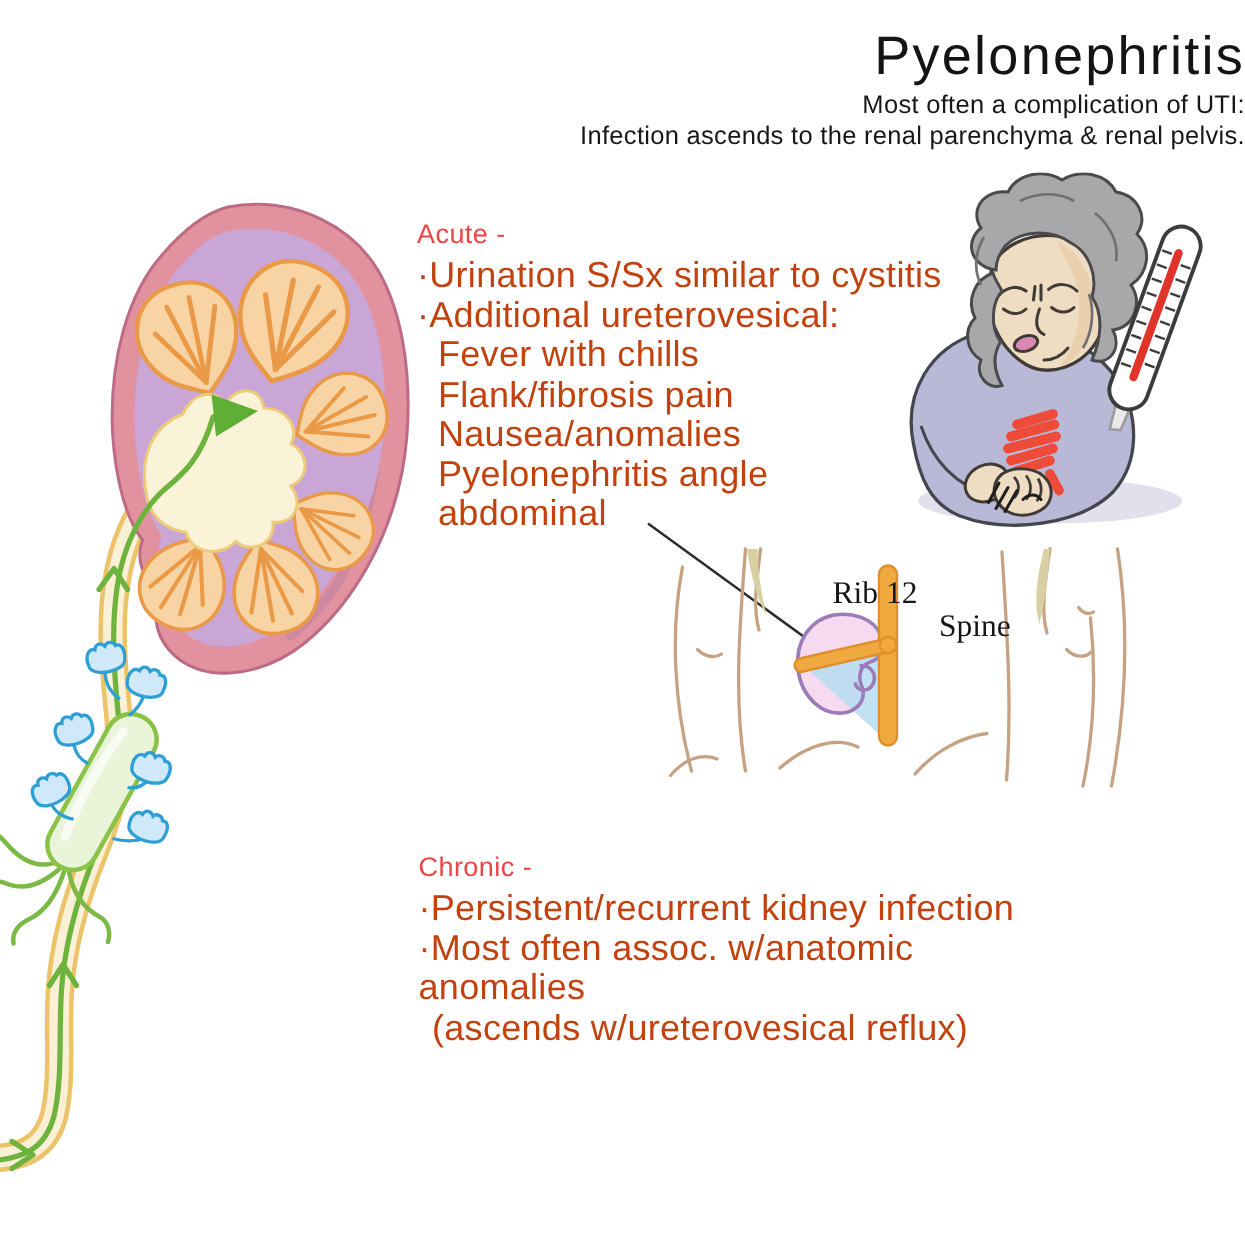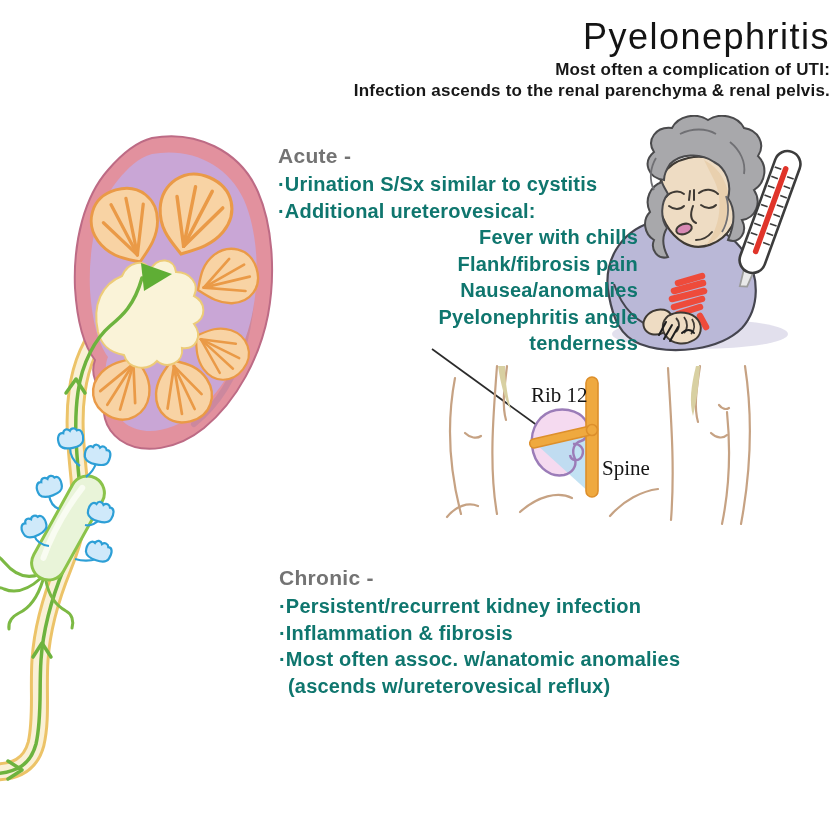--- a/index.html
+++ b/index.html
@@ -2,27 +2,27 @@
 <html><head>
 <meta charset="utf-8">
 <style>
   html,body{margin:0;padding:0;background:#ffffff;}
   .canvas{
     position:relative;width:830px;height:833px;background:#ffffff;
     font-family:"Liberation Sans",sans-serif;color:#1f1f1f;overflow:hidden;
   }
   .header{position:absolute;top:15px;left:0;width:100%;text-align:right;}
   .title{font-size:36px;font-weight:500;letter-spacing:1.5px;color:#141414;line-height:44px;}
-  .sub{font-size:17px;font-weight:700;line-height:21px;color:#171717;letter-spacing:.2px;}
+  .sub{font-size:17px;font-weight:400;line-height:21px;color:#171717;letter-spacing:.2px;}
   .textblock{position:absolute;}
-  .heading{font-size:21px;font-weight:700;line-height:30px;letter-spacing:.3px;color:#737373;}
-  .line{font-size:20px;font-weight:700;line-height:26.5px;letter-spacing:.2px;color:#0f766e;}
-  .indent{padding-left:14px;text-align:right;}
+  .heading{font-size:18px;font-weight:400;line-height:30px;letter-spacing:.3px;color:#ef4444;}
+  .line{font-size:24px;font-weight:400;line-height:26.5px;letter-spacing:.2px;color:#c2410c;}
+  .indent{padding-left:14px;}
   .indent-sm{padding-left:9px;}
-  .seriflabel{position:absolute;font-family:"Liberation Serif",serif;font-size:21px;color:#151515;}
+  .seriflabel{position:absolute;font-family:"Liberation Serif",serif;font-size:21px;color:#151515;margin-left:24px;}
   svg{position:absolute;display:block;}
 </style>
 </head>
 <body>
 
 <div class="canvas">
 
   <div class="header">
     <div class="title">Pyelonephritis</div>
     <div class="sub">Most often a complication of UTI:</div>
@@ -203,34 +203,33 @@
     <path d="M556,410 C540,413 530,428 532,446 C534,464 548,478 564,475 C572,473 577,467 575,459 C571,450 574,443 581,441 C587,439 590,431 587,423 C582,412 568,408 556,410 Z" fill="none" stroke="#9b7cb8" stroke-width="2.4"></path>
     <path d="M573,444 C580,443 585,449 582,456 C579,462 571,461 570,455" fill="none" stroke="#9b7cb8" stroke-width="2.4"></path>
     <rect x="586" y="377" width="12" height="120" rx="6" fill="#efa93f" stroke="#dd8f2b" stroke-width="1.6"></rect>
     <g transform="translate(562,437) rotate(-13)">
       <rect x="-33" y="-4.5" width="66" height="9" rx="4.5" fill="#efa93f" stroke="#dd8f2b" stroke-width="1.6"></rect>
     </g>
     <circle cx="592" cy="430" r="5.5" fill="#efa93f" stroke="#dd8f2b" stroke-width="1.6"></circle>
   </svg>
 
   <div class="seriflabel" style="left:531px;top:383px">Rib 12</div>
-  <div class="seriflabel" style="left:602px;top:456px">Spine</div>
+  <div class="seriflabel" style="left:602px;top:405px">Spine</div>
 
   <div class="textblock" style="left:278px;top:141px;width:360px">
     <div class="heading">Acute -</div>
     <div class="line">·Urination S/Sx similar to cystitis</div>
     <div class="line">·Additional ureterovesical:</div>
     <div class="line indent">Fever with chills</div>
     <div class="line indent">Flank/fibrosis pain</div>
     <div class="line indent">Nausea/anomalies</div>
     <div class="line indent">Pyelonephritis angle</div>
-    <div class="line indent">tenderness</div>
+    <div class="line indent">abdominal</div>
   </div>
 
   <div class="textblock" style="left:279px;top:563px;width:440px">
     <div class="heading">Chronic -</div>
     <div class="line">·Persistent/recurrent kidney infection</div>
-    <div class="line">·Inflammation &amp; fibrosis</div>
     <div class="line">·Most often assoc. w/anatomic anomalies</div>
     <div class="line indent-sm">(ascends w/ureterovesical reflux)</div>
   </div>
 
 </div>
 
 </body></html>

